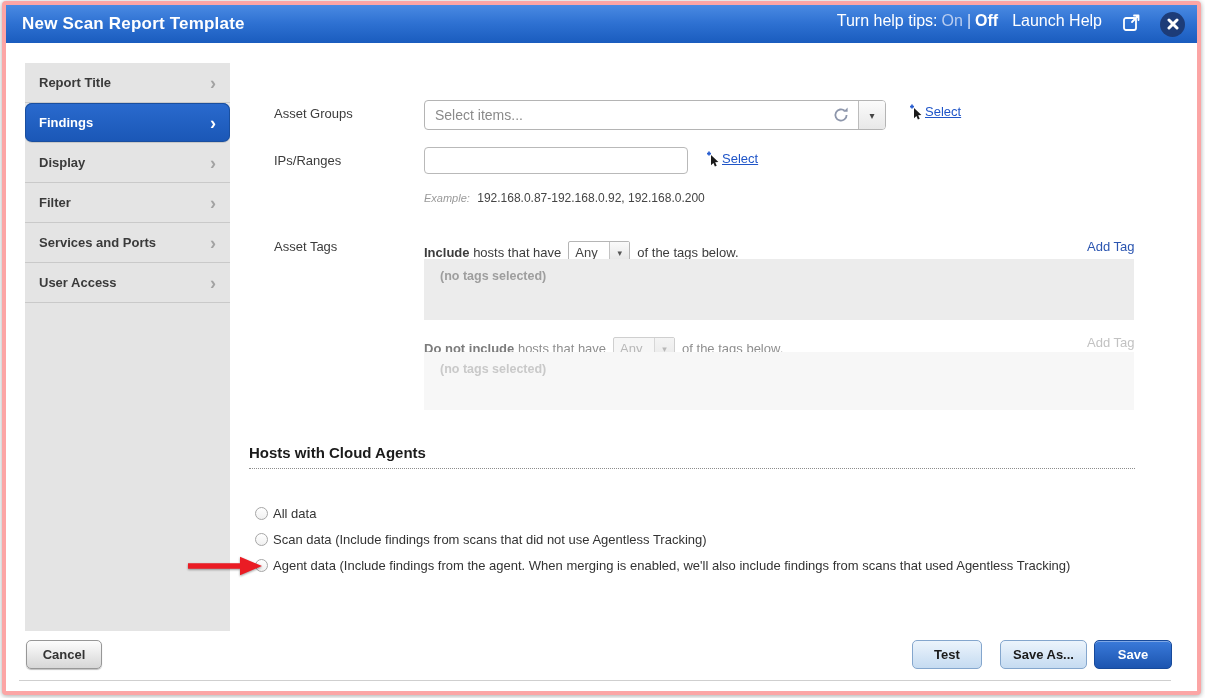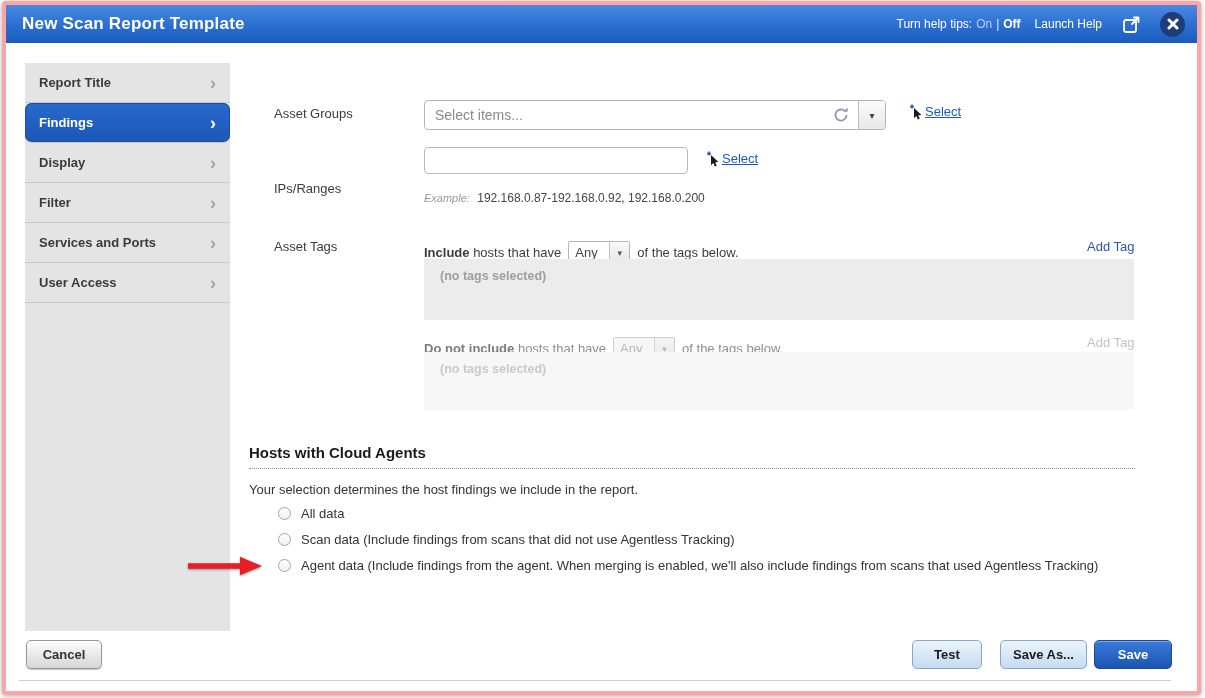--- a/index.html
+++ b/index.html
@@ -9,21 +9,21 @@
     border:4px solid #fca5a5; border-radius:4px; background:#fff; overflow:hidden;
     box-shadow:0 1px 5px rgba(0,0,0,.35);
   }
   
   .titlebar {
     position:absolute; left:0; top:0; right:0; height:38px;
     background:linear-gradient(180deg,#4a8ae2 0%,#2e71d2 48%,#1a5cbe 100%);
     display:flex; align-items:center; padding:0 12px 0 16px; color:#fff;
   }
   .title { font-size:17px; font-weight:bold; letter-spacing:.2px; }
-  .titlebar-right { margin-left:auto; display:flex; align-items:center; gap:14px; font-size:12px; }
+  .titlebar-right { margin-left:auto; display:flex; align-items:flex-start; gap:14px; font-size:16px; }
   .help-tips { display:flex; align-items:center; gap:4px; }
   .help-on { color:#b9cdf0; cursor:pointer; }
   .help-sep { color:#dce6f7; }
   .help-off { font-weight:bold; cursor:pointer; }
   .launch-help { cursor:pointer; }
   .popout { width:20px; height:20px; cursor:pointer; margin-left:6px; }
   .closebtn {
     width:25px; height:25px; border-radius:50%; background:#1d3c78; cursor:pointer;
     display:flex; align-items:center; justify-content:center; margin-left:4px;
   }
@@ -91,21 +91,21 @@
   .tagbox.first { top:254px; height:61px; background:#ececec; color:#9e9e9e; }
   .tagbox.second { top:347px; height:58px; background:#f7f7f7; color:#c9c9c9; }
   .muted { color:#8f8f8f; }
   .muted b { color:#7c7c7c; }
   .section-head {
     position:absolute; left:243px; top:439px; width:886px;
     font-size:15px; font-weight:bold; color:#1b1b1b; padding-bottom:7px;
     border-bottom:1px dotted #8c8c8c;
   }
   .section-desc { position:absolute; left:243px; top:477px; font-size:13px; color:#333; }
-  .radio-row { position:absolute; left:272px; display:flex; align-items:center; gap:10px; cursor:pointer; }
+  .radio-row { position:absolute; left:249px; display:flex; align-items:center; gap:5px; cursor:pointer; }
   .radio-dot {
     width:13px; height:13px; border-radius:50%; border:1px solid #a6a6a6;
     background:linear-gradient(180deg,#fff,#f0f0f0); flex:none; cursor:pointer;
   }
   .radio-label { font-size:13px; color:#333; }
   .red-arrow { position:absolute; left:180px; top:550px; filter:drop-shadow(0 1px 1px rgba(0,0,0,.4)); }
   
   .btn {
     position:absolute; top:635px; height:29px; border-radius:5px; font-size:13px; font-weight:bold;
     display:flex; align-items:center; justify-content:center; cursor:pointer;
@@ -183,21 +183,21 @@
     </div>
   </div>
   <div class="select-link" style="left:903px; top:99px;">
     <svg width="13" height="16" viewBox="0 0 13 16">
       <path d="M1 2.6 h4 M3 0.6 v4" stroke="#2a5fd0" stroke-width="1.7"></path>
       <path d="M5 4 L5 14.2 L7.4 12 L8.9 15.6 L10.7 14.8 L9.2 11.3 L12.4 11.1 Z" fill="#1a1a1a"></path>
     </svg>
     <a>Select</a>
   </div>
 
-  <div class="field-label" style="left:268px; top:148px;margin-top:28px;">IPs/Ranges</div>
+  <div class="field-label" style="left:268px; top:148px;">IPs/Ranges</div>
   <input class="txt-input" type="text" style="">
   <div class="select-link" style="left:700px; top:146px;">
     <svg width="13" height="16" viewBox="0 0 13 16">
       <path d="M1 2.6 h4 M3 0.6 v4" stroke="#2a5fd0" stroke-width="1.7"></path>
       <path d="M5 4 L5 14.2 L7.4 12 L8.9 15.6 L10.7 14.8 L9.2 11.3 L12.4 11.1 Z" fill="#1a1a1a"></path>
     </svg>
     <a>Select</a>
   </div>
   <div class="example-line">
     <span class="example-label">Example:</span>
@@ -225,21 +225,20 @@
       <span class="arr">▾</span>
     </span>
     <span>of the tags below.</span>
   </div>
   <div class="addtag off" style="left:1081px; top:330px;">Add Tag</div>
   <div class="tagbox second">
     <span>(no tags selected)</span>
   </div>
 
   <div class="section-head">Hosts with Cloud Agents</div>
-  <div class="section-desc">Your selection determines the host findings we include in the report.</div>
 
   <div class="radio-row" style="top:501px;">
     <span class="radio-dot"></span>
     <span class="radio-label">All data</span>
   </div>
   <div class="radio-row" style="top:527px;">
     <span class="radio-dot"></span>
     <span class="radio-label">Scan data (Include findings from scans that did not use Agentless Tracking)</span>
   </div>
   <div class="radio-row" style="top:553px;">

